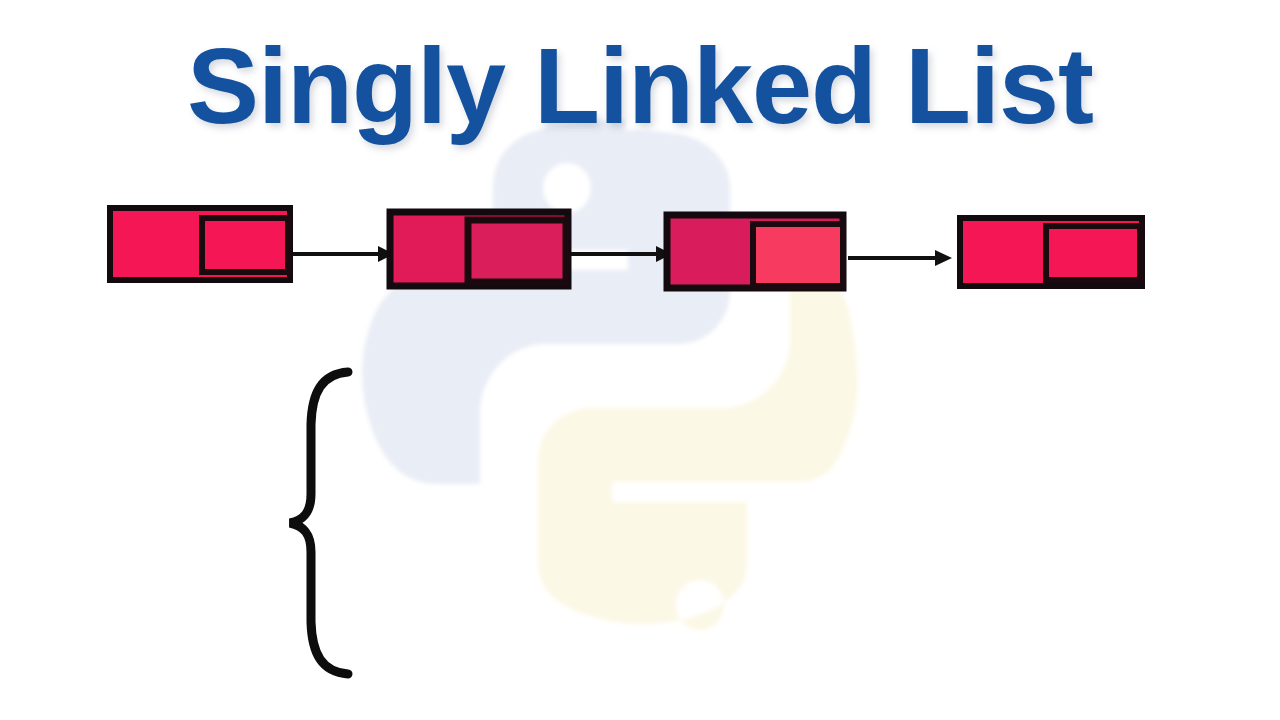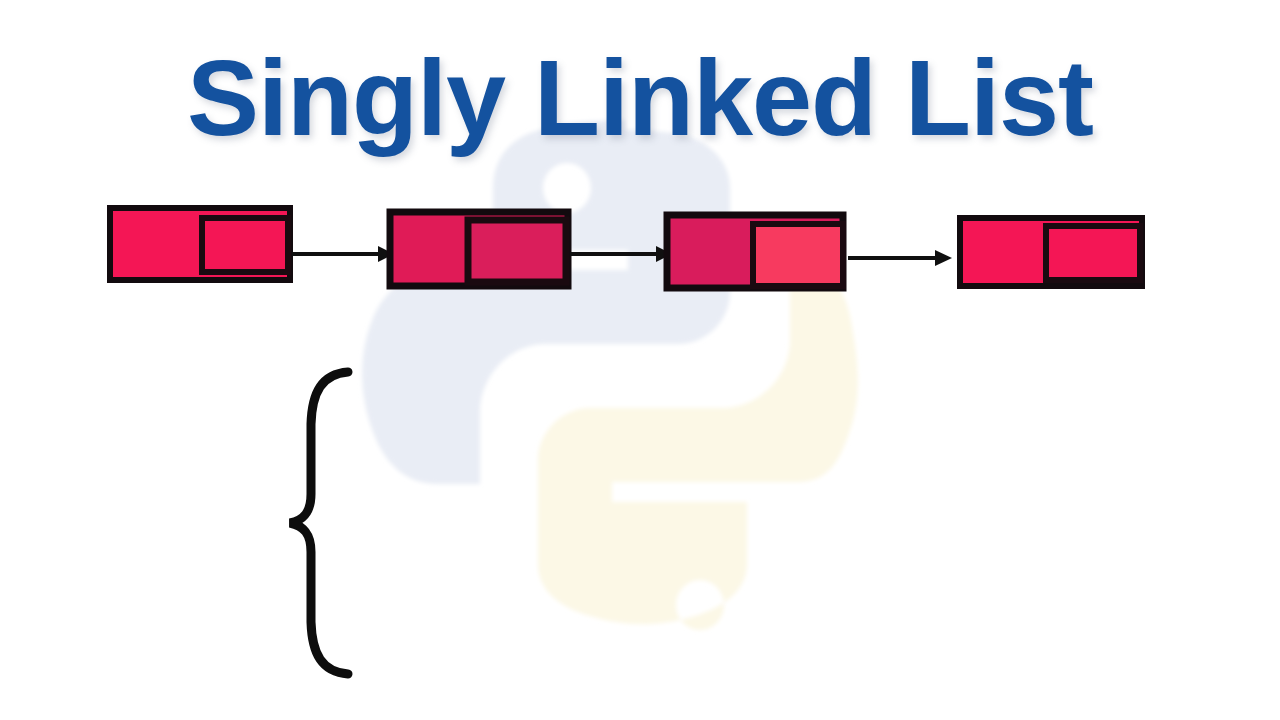--- a/index.html
+++ b/index.html
@@ -26,21 +26,21 @@
     left: 0; top: 0;
     width: 1280px; height: 720px;
     pointer-events: none;
     z-index: 0;
   }
 
   
   .title {
     position: absolute;
     left: 0;
-    top: 40px;
+    top: 28px;
     width: 1280px;
     text-align: center;
     font-family: "Liberation Sans", sans-serif;
     font-weight: bold;
     font-size: 108px;
     line-height: 1.08;
     letter-spacing: -1px;
     color: #14529F;
     text-shadow: 3px 4px 7px rgba(120,130,150,0.30);
     z-index: 4;

